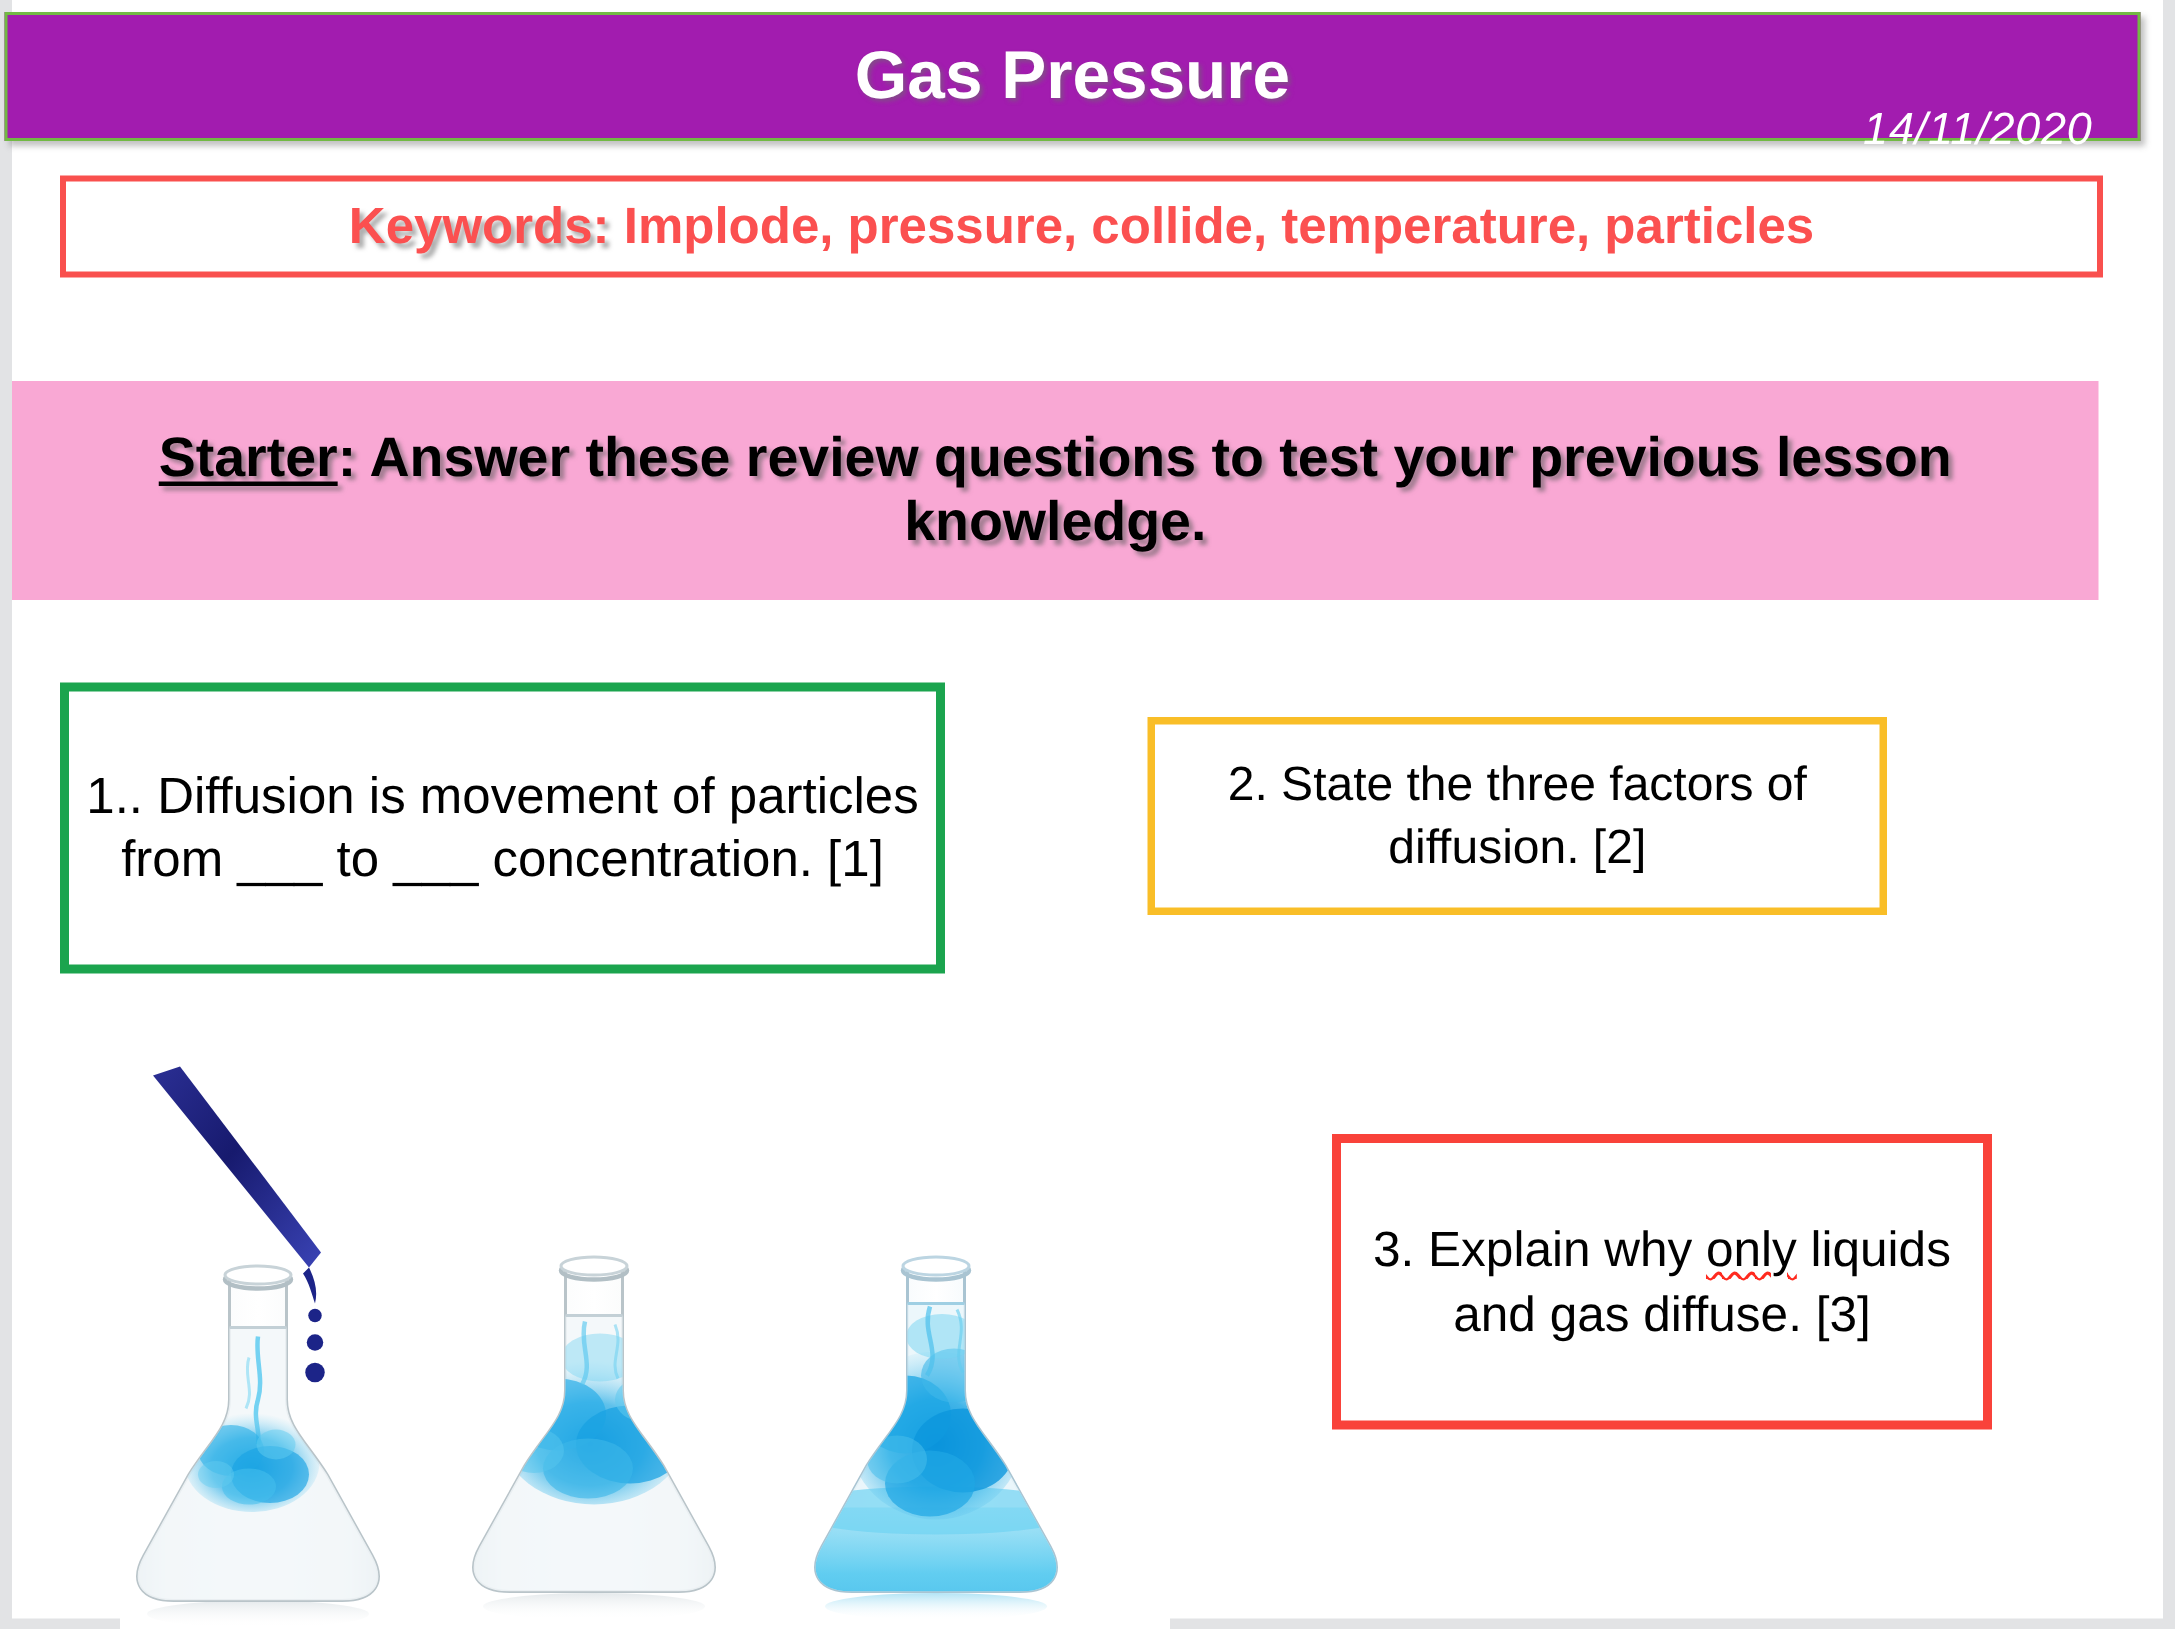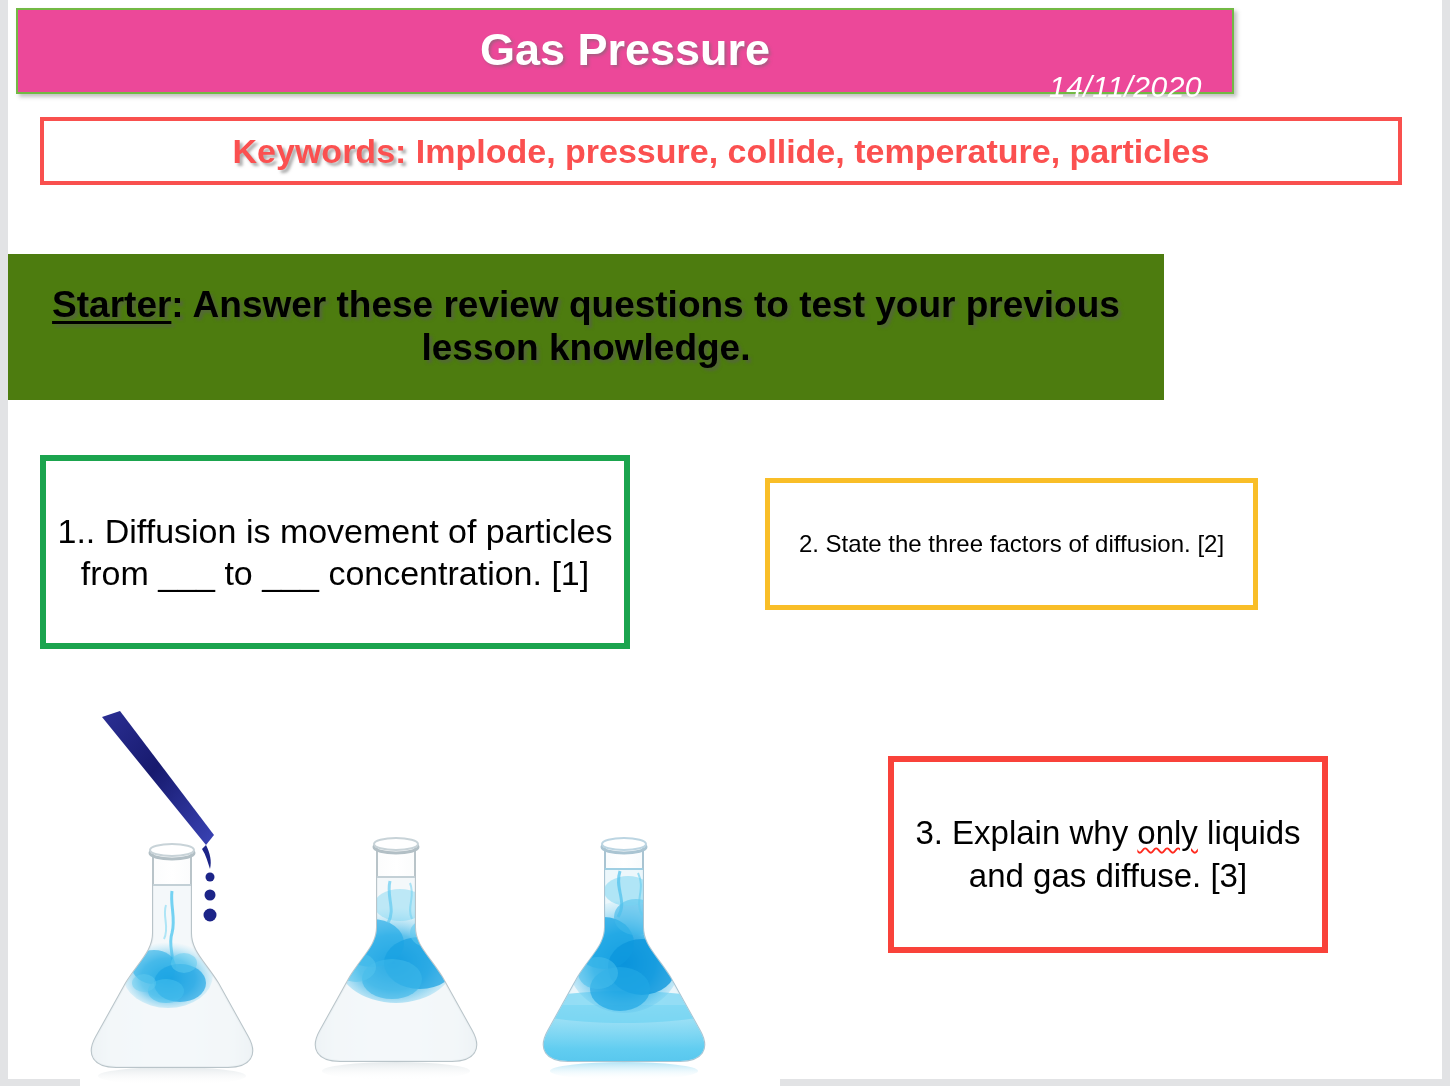--- a/index.html
+++ b/index.html
@@ -39,25 +39,25 @@
   .edge-bottom {
     position: absolute;
     left: 0; bottom: 0;
     width: 1450px; height: 7px;
     background: #e2e3e5;
   }
 
   
   .title-bar {
     position: absolute;
-    left: 16px;
+    left: 3px;
     top: 8px;
-    width: 1218px;
+    width: 1424px;
     height: 86px;
-    background: #ec4899;
+    background: #a21caf;
     border: 2px solid #72b944;
     box-sizing: border-box;
     box-shadow: 3px 3px 4px rgba(120,120,120,0.45);
   }
   .title-text {
     position: absolute;
     left: 0; right: 0;
     top: 14px;
     text-align: center;
     color: #ffffff;
@@ -106,23 +106,23 @@
   .kw-words {
     font-weight: bold;
     color: #fb5050;
   }
 
   
   .starter-banner {
     position: absolute;
     left: 8px;
     top: 254px;
-    width: 1156px;
+    width: 1391px;
     height: 146px;
-    background: #4d7c0f;
+    background: #f9a8d4;
     box-sizing: border-box;
     display: flex;
     align-items: center;
     justify-content: center;
     padding: 0 16px;
   }
   .starter-text {
     text-align: center;
     font-size: 37px;
     font-weight: bold;
@@ -155,21 +155,21 @@
     font-size: 34px;
     line-height: 1.25;
     padding: 0 10px;
   }
   .q2 {
     left: 765px;
     top: 478px;
     width: 493px;
     height: 132px;
     border: 5px solid #f9be28;
-    font-size: 24px;
+    font-size: 32px;
     line-height: 1.3;
     padding: 0 24px;
   }
   .q3 {
     left: 888px;
     top: 756px;
     width: 440px;
     height: 197px;
     border: 6px solid #f9423a;
     font-size: 33px;

